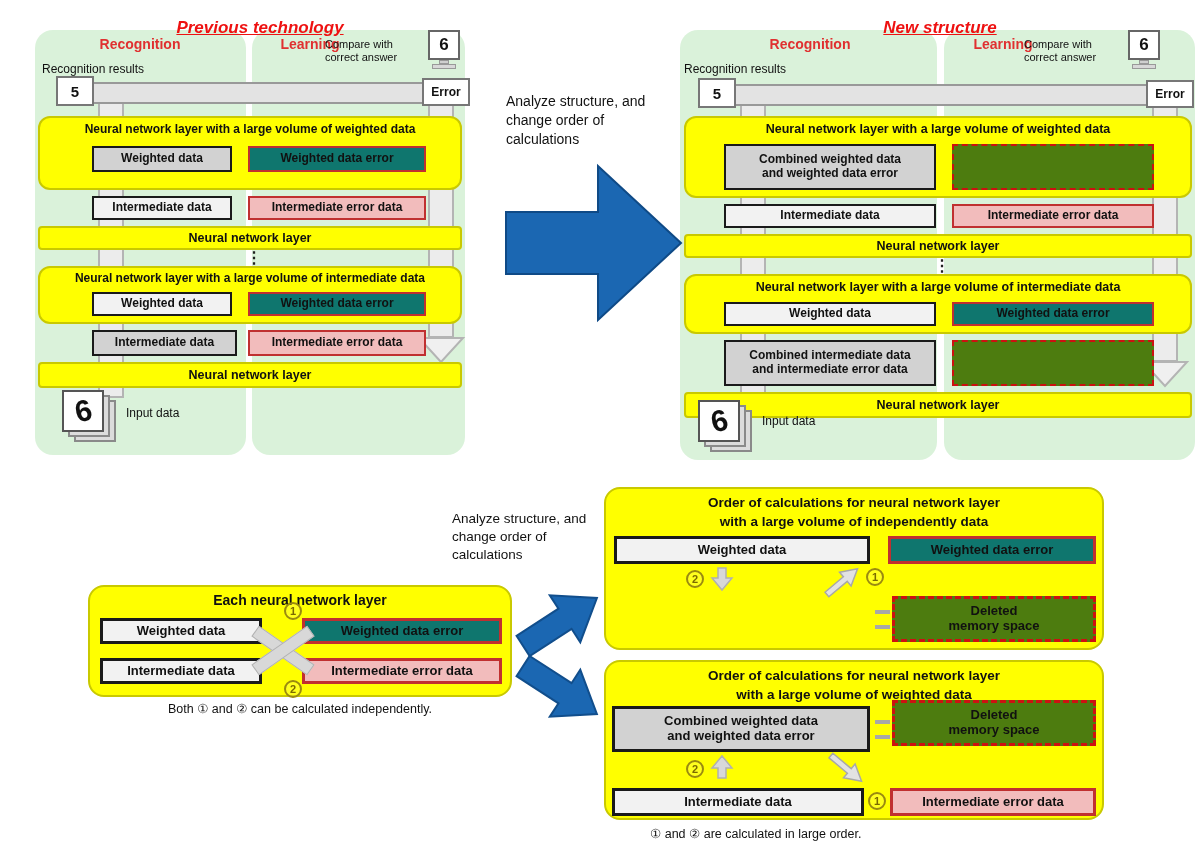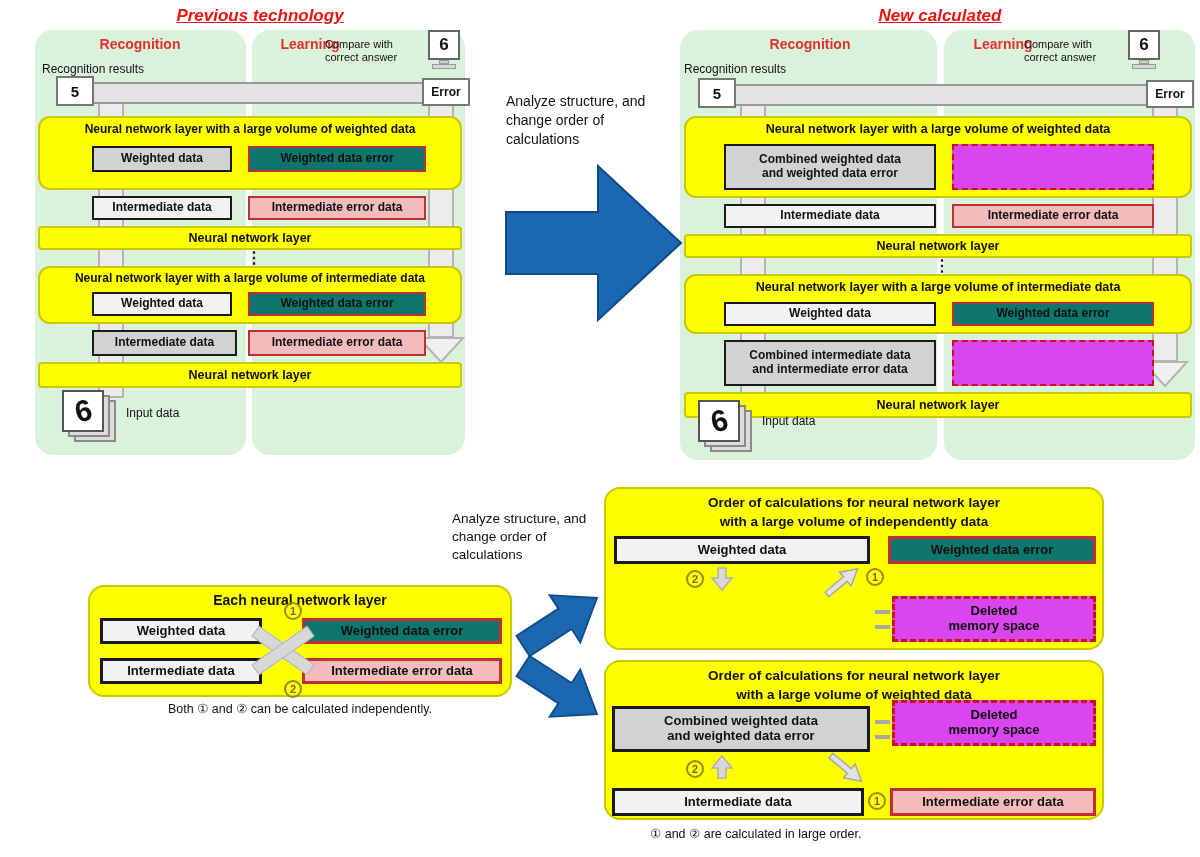--- a/index.html
+++ b/index.html
@@ -11,23 +11,23 @@
   .ybox{background:#ffff00;border:2px solid #c9c900;border-radius:12px;z-index:2;}
   .ybar{background:#ffff00;border:2px solid #c9c900;border-radius:4px;z-index:2;
         display:flex;align-items:center;justify-content:center;font-weight:bold;font-size:12.5px;}
   .ytitle{position:absolute;left:0;right:0;text-align:center;font-weight:bold;font-size:12px;}
   .box{position:absolute;display:flex;align-items:center;justify-content:center;
        font-weight:bold;font-size:12px;text-align:center;box-sizing:border-box;z-index:3;line-height:1.15;}
   .gray{background:#d2d2d2;border:2px solid #1a1a1a;}
   .whitebox{background:#f2f2f2;border:2px solid #1a1a1a;}
   .pink1{background:#0f766e;border:2px solid #c03030;}
   .pink2{background:#f2bcbc;border:2px solid #c03030;}
-  .dashedbox{background:#d946ef;border:2px dashed #cc1111;}
+  .dashedbox{background:#4d7c0f;border:2px dashed #cc1111;}
   .panel-title{position:absolute;text-align:center;color:#ee1111;font-weight:bold;
-               font-style:italic;font-size:17px;text-decoration:underline;z-index:3;}
+               font-style:italic;font-size:17px;text-decoration:underline;z-index:3;margin-top:12px;}
   .redlabel{position:absolute;color:#e03030;font-weight:bold;font-size:14px;text-align:center;z-index:3;}
   .smalltext{position:absolute;font-size:11px;line-height:1.2;z-index:3;}
   .grayBar{position:absolute;background:#e3e3e3;border:2px solid #999;z-index:2;}
   .valuebox{position:absolute;background:#fff;border:2px solid #777;display:flex;align-items:center;
             justify-content:center;font-weight:bold;z-index:3;}
   .dots{position:absolute;font-weight:bold;font-size:16px;color:#222;z-index:3;letter-spacing:0;}
   .monitor{position:absolute;z-index:3;}
   .monitor .scr{width:32px;height:30px;background:#fff;border:2px solid #666;display:flex;
                 align-items:center;justify-content:center;font-weight:bold;font-size:17px;box-sizing:border-box;}
   .monitor .neck{width:10px;height:4px;background:#cfcfcf;border:1px solid #999;margin:0 auto;box-sizing:border-box;}
@@ -106,21 +106,21 @@
       <span class="digit">6</span>
     </div>
   </div>
   <div class="inputlabel" style="left:126px;top:406px;">Input data</div>
 
   <div class="transform-text" style="left:506px;top:92px;width:168px;">Analyze structure, and change order of calculations</div>
   <svg style="left:506px;top:150px;z-index:2;" width="176" height="186">
     <polygon points="0,62 92,62 92,16 175,93 92,170 92,124 0,124" fill="#1b67b2" stroke="#0f4a86" stroke-width="2"></polygon>
   </svg>
 
-  <div class="panel-title abs" style="left:800px;top:6px;width:280px;">New calculated</div>
+  <div class="panel-title abs" style="left:800px;top:6px;width:280px;">New structure</div>
 
   <div class="abs greencol" style="left:680px;top:30px;width:257px;height:430px;"></div>
   <div class="abs greencol" style="left:944px;top:30px;width:251px;height:430px;"></div>
 
   <div class="redlabel" style="left:720px;top:36px;width:180px;">Recognition</div>
   <div class="redlabel" style="left:948px;top:36px;width:110px;">Learning</div>
   <div class="smalltext" style="left:1024px;top:38px;width:100px;">Compare with correct answer</div>
 
   <div class="monitor" style="left:1128px;top:30px;">
     <div class="scr">6</div>

